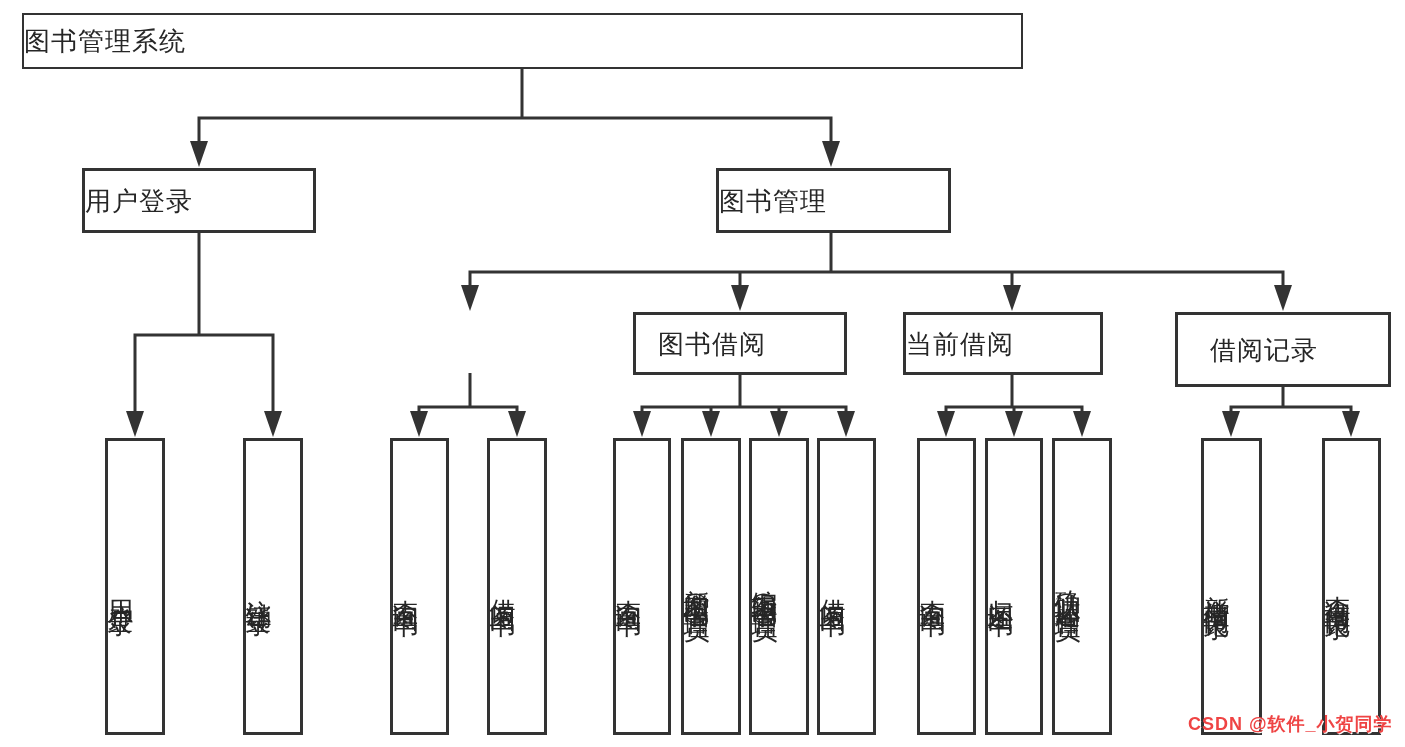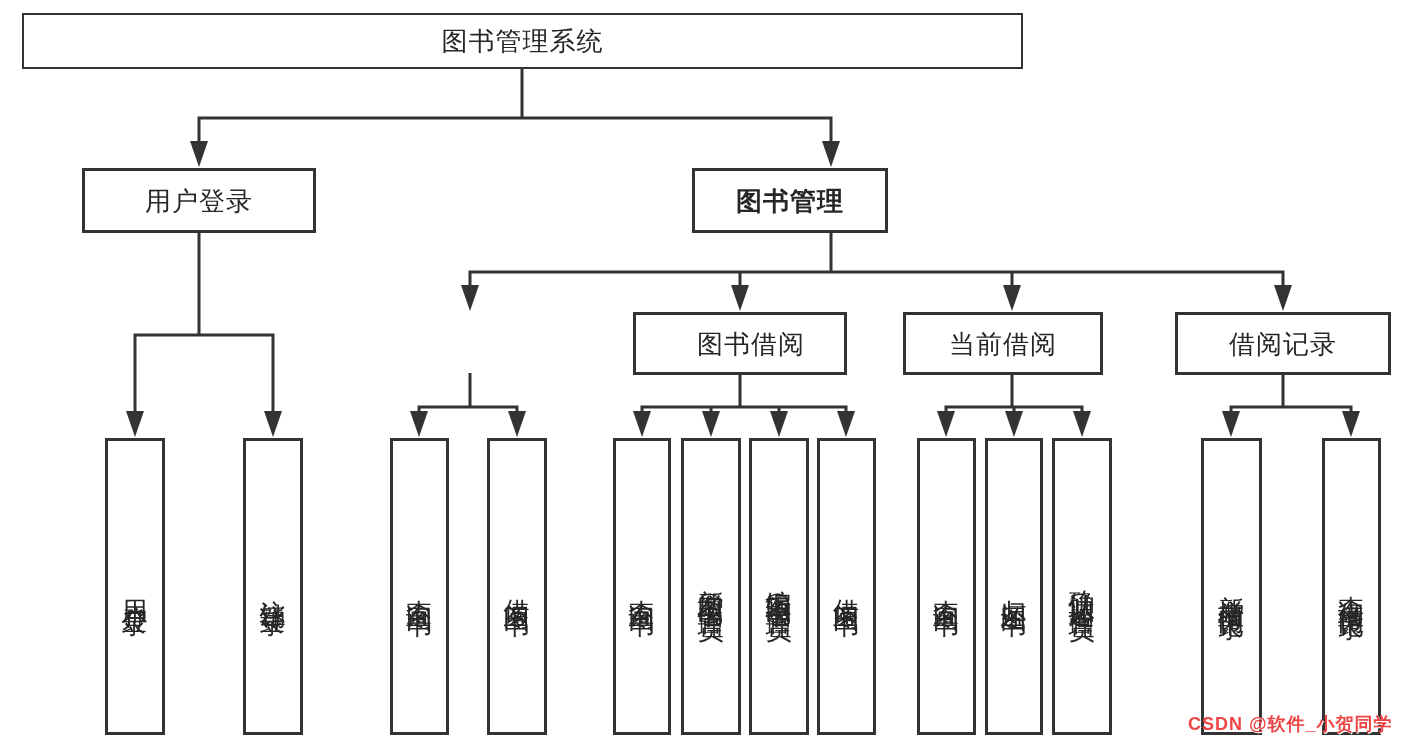--- a/index.html
+++ b/index.html
@@ -3,21 +3,21 @@
 <meta charset="utf-8">
 <style>
   html,body{margin:0;padding:0;background:#fff;}
   .stage{
     position:relative;width:1405px;height:747px;background:#fff;
     font-family:"Liberation Sans",sans-serif;color:#262626;overflow:hidden;
   }
   .wires{position:absolute;left:0;top:0;}
   .node{
     position:absolute;border:3px solid #333;background:#fff;box-sizing:border-box;
-    display:flex;align-items:center;justify-content:center;
+    display:flex;align-items:center;
   }
   .node.h span{font-size:26px;letter-spacing:1px;line-height:1;white-space:nowrap;}
   .node.v span{
     writing-mode:vertical-rl;font-size:26px;letter-spacing:4px;line-height:1;
     white-space:nowrap;
   }
   .watermark{
     position:absolute;left:1188px;top:712px;font-size:18px;font-weight:bold;
     color:#ef4444;letter-spacing:1px;white-space:nowrap;
     text-shadow:1px 1px 0 #ffffff;
@@ -68,31 +68,31 @@
     </g>
   </svg>
 
   <div class="node h" style="left:22px;top:13px;width:1001px;height:56px;border-width:2.5px;">
     <span>图书管理系统</span>
   </div>
 
   <div class="node h" style="left:82px;top:168px;width:234px;height:65px;">
     <span>用户登录</span>
   </div>
-  <div class="node h" style="left:692px;top:168px;width:196px;height:65px;font-weight:bold;">
+  <div class="node h" style="left:716px;top:168px;width:235px;height:65px;">
     <span>图书管理</span>
   </div>
 
   <div class="node h" style="left:633px;top:312px;width:214px;height:63px;padding-left:22px;">
     <span>图书借阅</span>
   </div>
   <div class="node h" style="left:903px;top:312px;width:200px;height:63px;">
     <span>当前借阅</span>
   </div>
-  <div class="node h" style="left:1175px;top:312px;width:216px;height:63px;">
+  <div class="node h" style="left:1175px;top:312px;width:216px;height:75px;padding-left:32px;">
     <span>借阅记录</span>
   </div>
 
   <div class="node v" style="left:105px;top:438px;width:60px;height:297px;">
     <span>用户登录</span>
   </div>
   <div class="node v" style="left:243px;top:438px;width:60px;height:297px;">
     <span>注销登录</span>
   </div>
 

